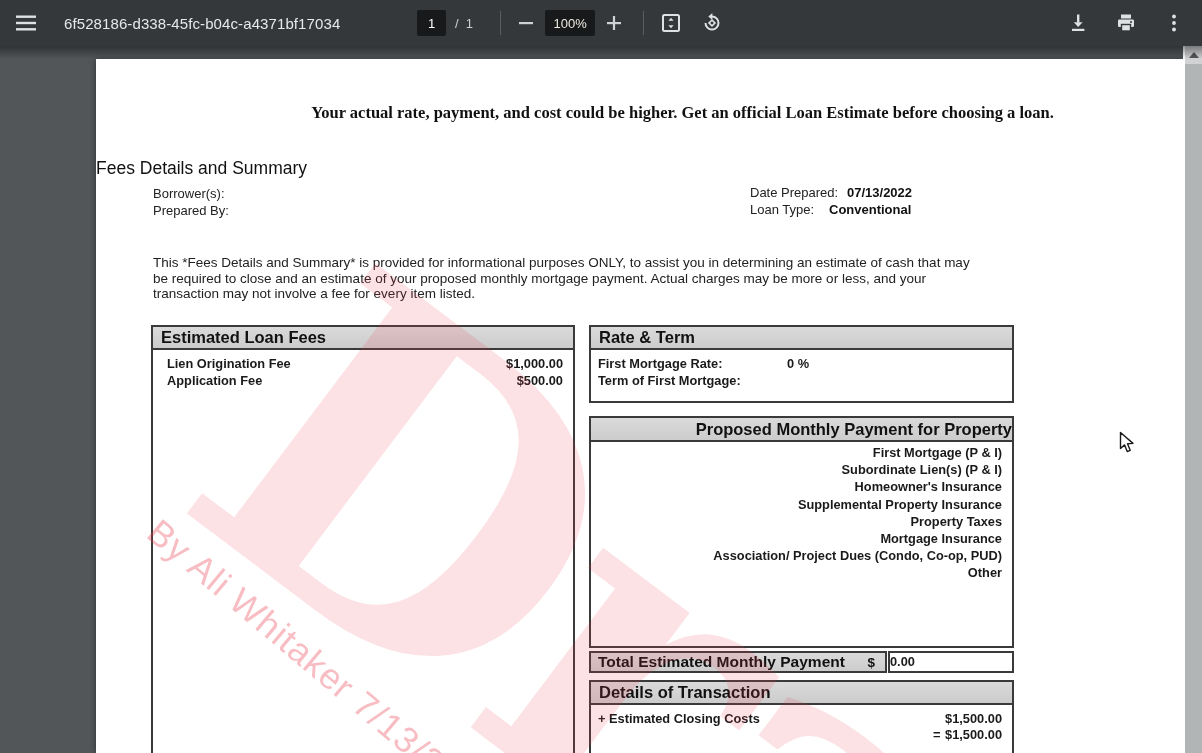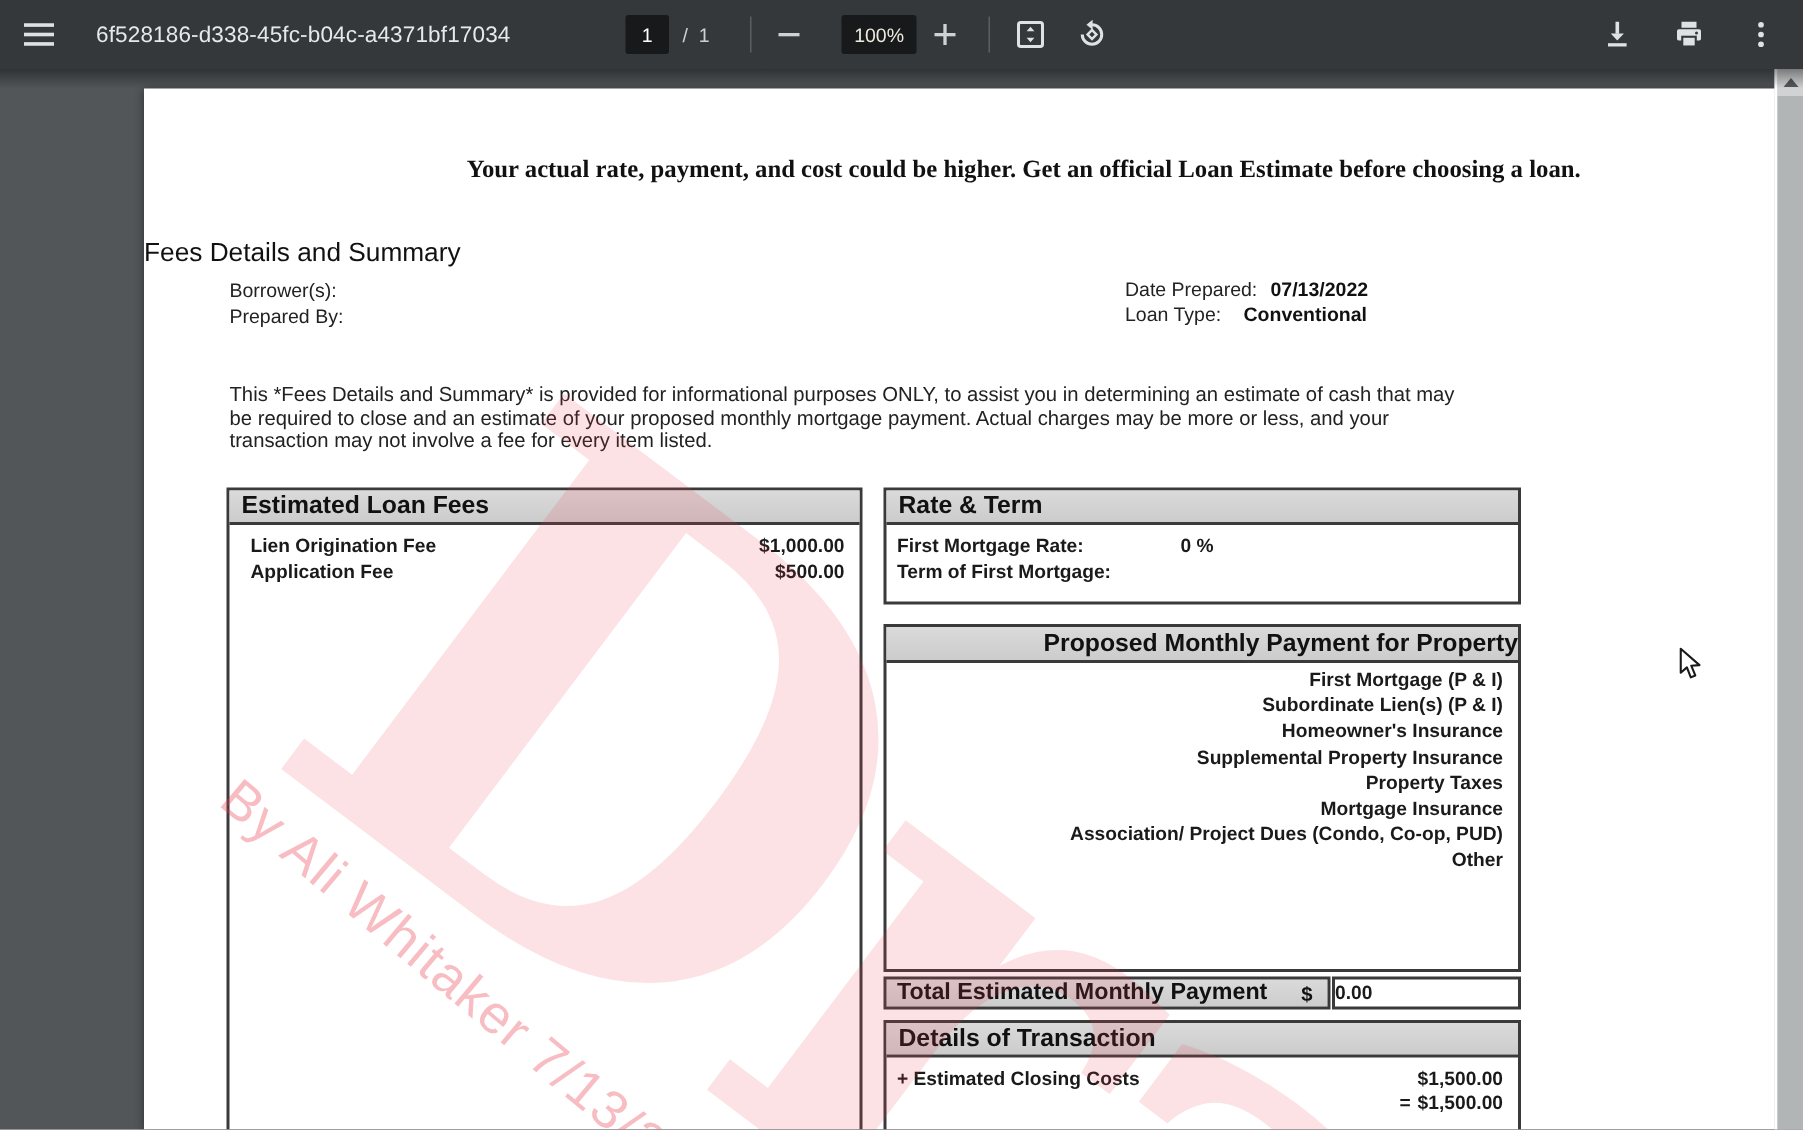--- a/index.html
+++ b/index.html
@@ -26,21 +26,21 @@
   }
   .num-box {
     background: #17191b; color: #ffffff; border-radius: 2px;
     height: 26px; display: flex; align-items: center; justify-content: center;
     font-size: 13px; cursor: text;
   }
   .page-box { width: 29px; }
   .page-total { color: #cdd1d4; font-size: 13px; margin-left: 9px; white-space: pre; }
   .tb-sep { width: 1px; height: 24px; background: #5a5e61; margin-left: 27px; }
   .tb-minus { margin-left: 7px; }
-  .zoom-box { width: 50px; margin-left: 17px; color: #eeeadf; }
+  .zoom-box { width: 50px; margin-left: 1px; color: #eeeadf; }
   .tb-plus { margin-left: 1px; }
   .tb-sep2 { margin-left: 11px; }
   .tb-fit { margin-left: 9px; }
   .tb-rotate { margin-left: 5px; }
   .tb-right { position: absolute; right: 10px; top: 5px; display: flex; align-items: center; gap: 12px; }
 
   
   .viewer { position: absolute; top: 46px; left: 0; width: 1202px; height: 707px; background: #525659; }
   .toolbar-shadow {
     position: absolute; top: 0; left: 0; width: 100%; height: 13px;

